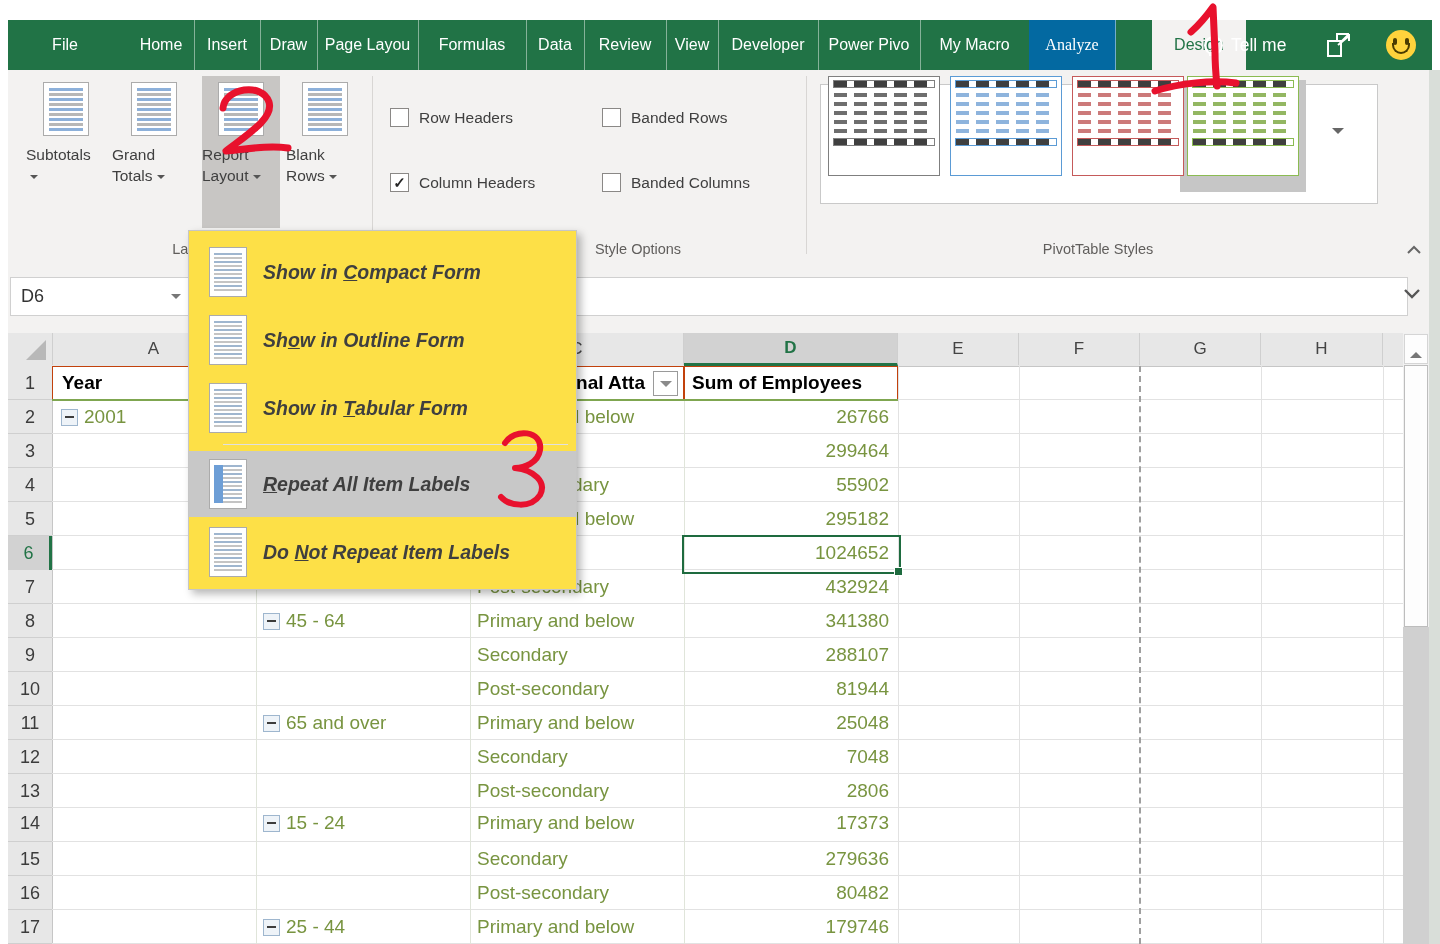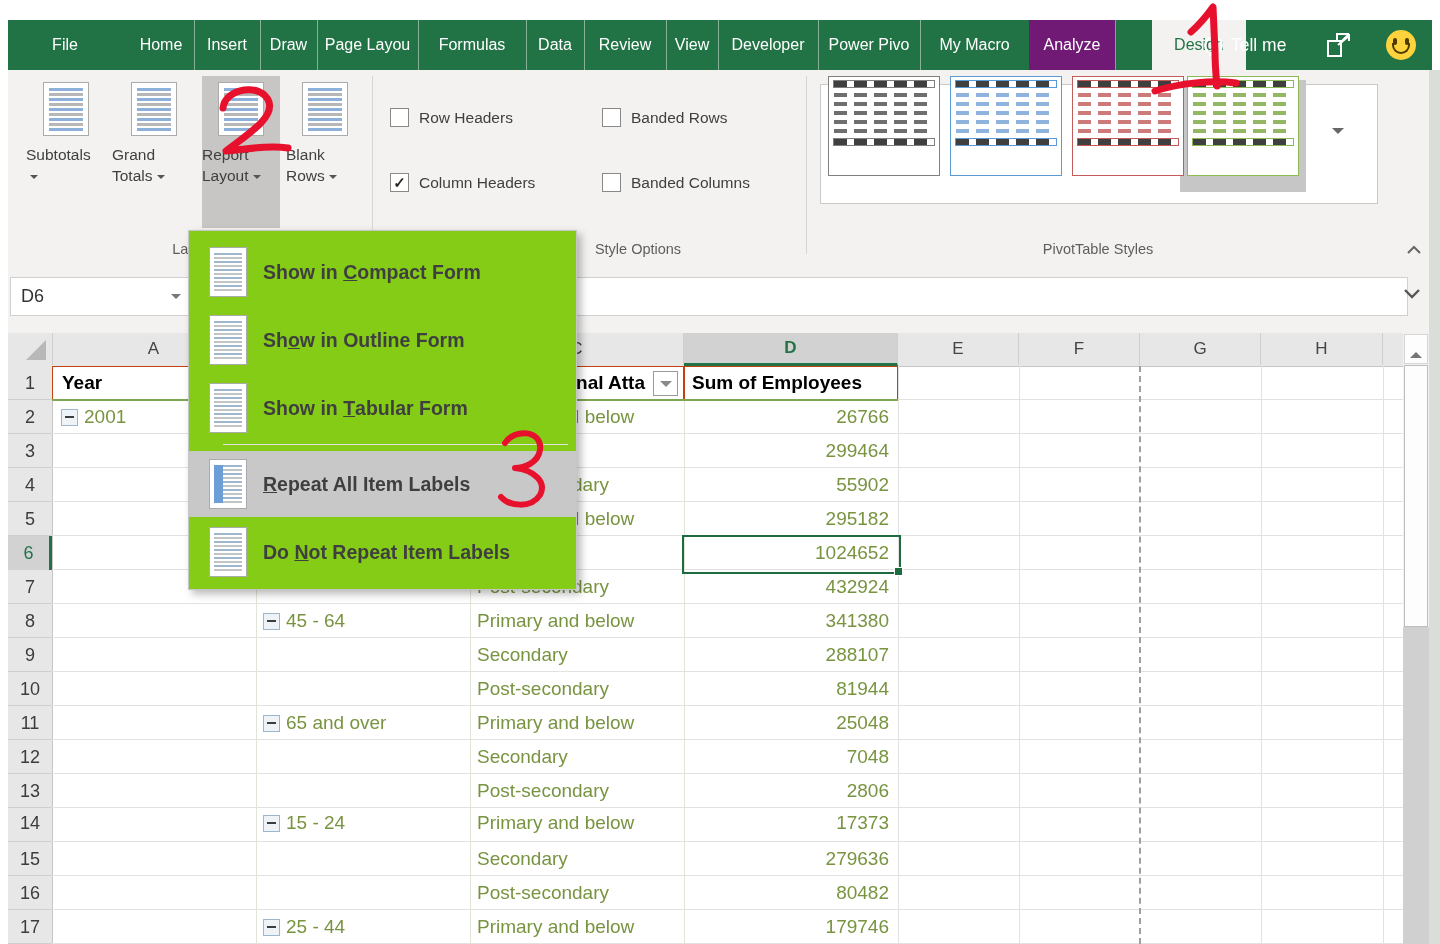--- a/index.html
+++ b/index.html
@@ -6,21 +6,21 @@
   #app{position:relative;width:1440px;height:944px;overflow:hidden;
        font-family:"Liberation Sans",sans-serif;background:#fff;}
   .abs{position:absolute;}
 
   
   #tabbar{left:8px;top:20px;width:1424px;height:50px;background:#217346;}
   .rtab{position:absolute;top:0;height:50px;display:flex;align-items:center;justify-content:center;
         color:#fff;font-size:16px;white-space:nowrap;overflow:hidden;
         border-right:1px solid rgba(255,255,255,.45);}
   .rtab.nosep{border-right:none;}
-  .rtab.ctx{background:#701a75;}
+  .rtab.ctx{background:#0369a1;font-family:Liberation Serif, serif;}
   .rtab.active{background:#f3f2f1;color:#217346;border-right:none;}
   #tellme-area{position:absolute;top:0;height:50px;display:flex;align-items:center;color:#fff;
         font-size:17.5px;gap:8px;}
   .bulb{width:15px;height:15px;border:2px solid #fff;border-radius:50%;position:relative;flex:none;}
   .bulb::after{content:"";position:absolute;left:3px;top:14px;width:5px;height:4px;background:#fff;}
   .share-ic{width:30px;height:26px;}
   .smiley{width:30px;height:30px;border-radius:50%;background:#ffd33c;position:relative;flex:none;}
   .smiley::before{content:"";position:absolute;left:7px;top:8px;width:4px;height:7px;background:#4a3b00;
         box-shadow:12px 0 0 #4a3b00;border-radius:2px;}
   .smiley::after{content:"";position:absolute;left:6px;top:13px;width:18px;height:11px;
@@ -119,22 +119,22 @@
   #vs-up{position:absolute;left:1px;top:1px;width:24px;height:30px;background:#fdfdfd;
         border:1px solid #d5d5d5;box-sizing:border-box;}
   #vs-up::after{content:"";position:absolute;left:5px;top:11px;width:0;height:0;
         border:6px solid transparent;border-bottom-color:#767676;}
   #vs-thumb{position:absolute;left:1px;top:32px;width:24px;height:262px;background:#fdfdfd;
         border:1px solid #bdbdbd;box-sizing:border-box;}
   #vs-track{position:absolute;left:0;top:294px;width:26px;height:317px;background:#d0d0d0;}
   #redge{left:1429px;top:70px;width:11px;height:874px;background:#d9ded9;}
 
   
-  #menu{left:188px;top:230px;width:389px;height:360px;background:#84cc16;border:1px solid #c6c6c6;
-        box-shadow:4px 4px 8px rgba(0,0,0,.28);box-sizing:border-box;z-index:40;}
+  #menu{left:188px;top:230px;width:389px;height:360px;background:#fde047;border:1px solid #c6c6c6;
+        box-shadow:4px 4px 8px rgba(0,0,0,.28);box-sizing:border-box;z-index:40;font-style:italic;}
   .mitem{position:absolute;left:0;width:387px;height:66px;}
   .mitem.hl{background:#c8c8c8;}
   .mi-icon{position:absolute;left:20px;top:8px;width:38px;height:50px;background:#fff;
         border:1px solid #ababab;box-sizing:border-box;padding:5px 4px;}
   .mi-icon .st{height:38px;background:
         repeating-linear-gradient(to bottom,#9fb6cf 0 2px,#fff 2px 4px,#c4c4c4 4px 6px,#fff 6px 8px);}
   .mi-icon.rep .st{background:
         linear-gradient(to right,#6d9ed6 0 9px,transparent 9px),
         repeating-linear-gradient(to bottom,#9fb6cf 0 2px,#fff 2px 4px,#c4c4c4 4px 6px,#fff 6px 8px);}
   .mlabel{position:absolute;left:74px;top:0;height:66px;display:flex;align-items:center;

